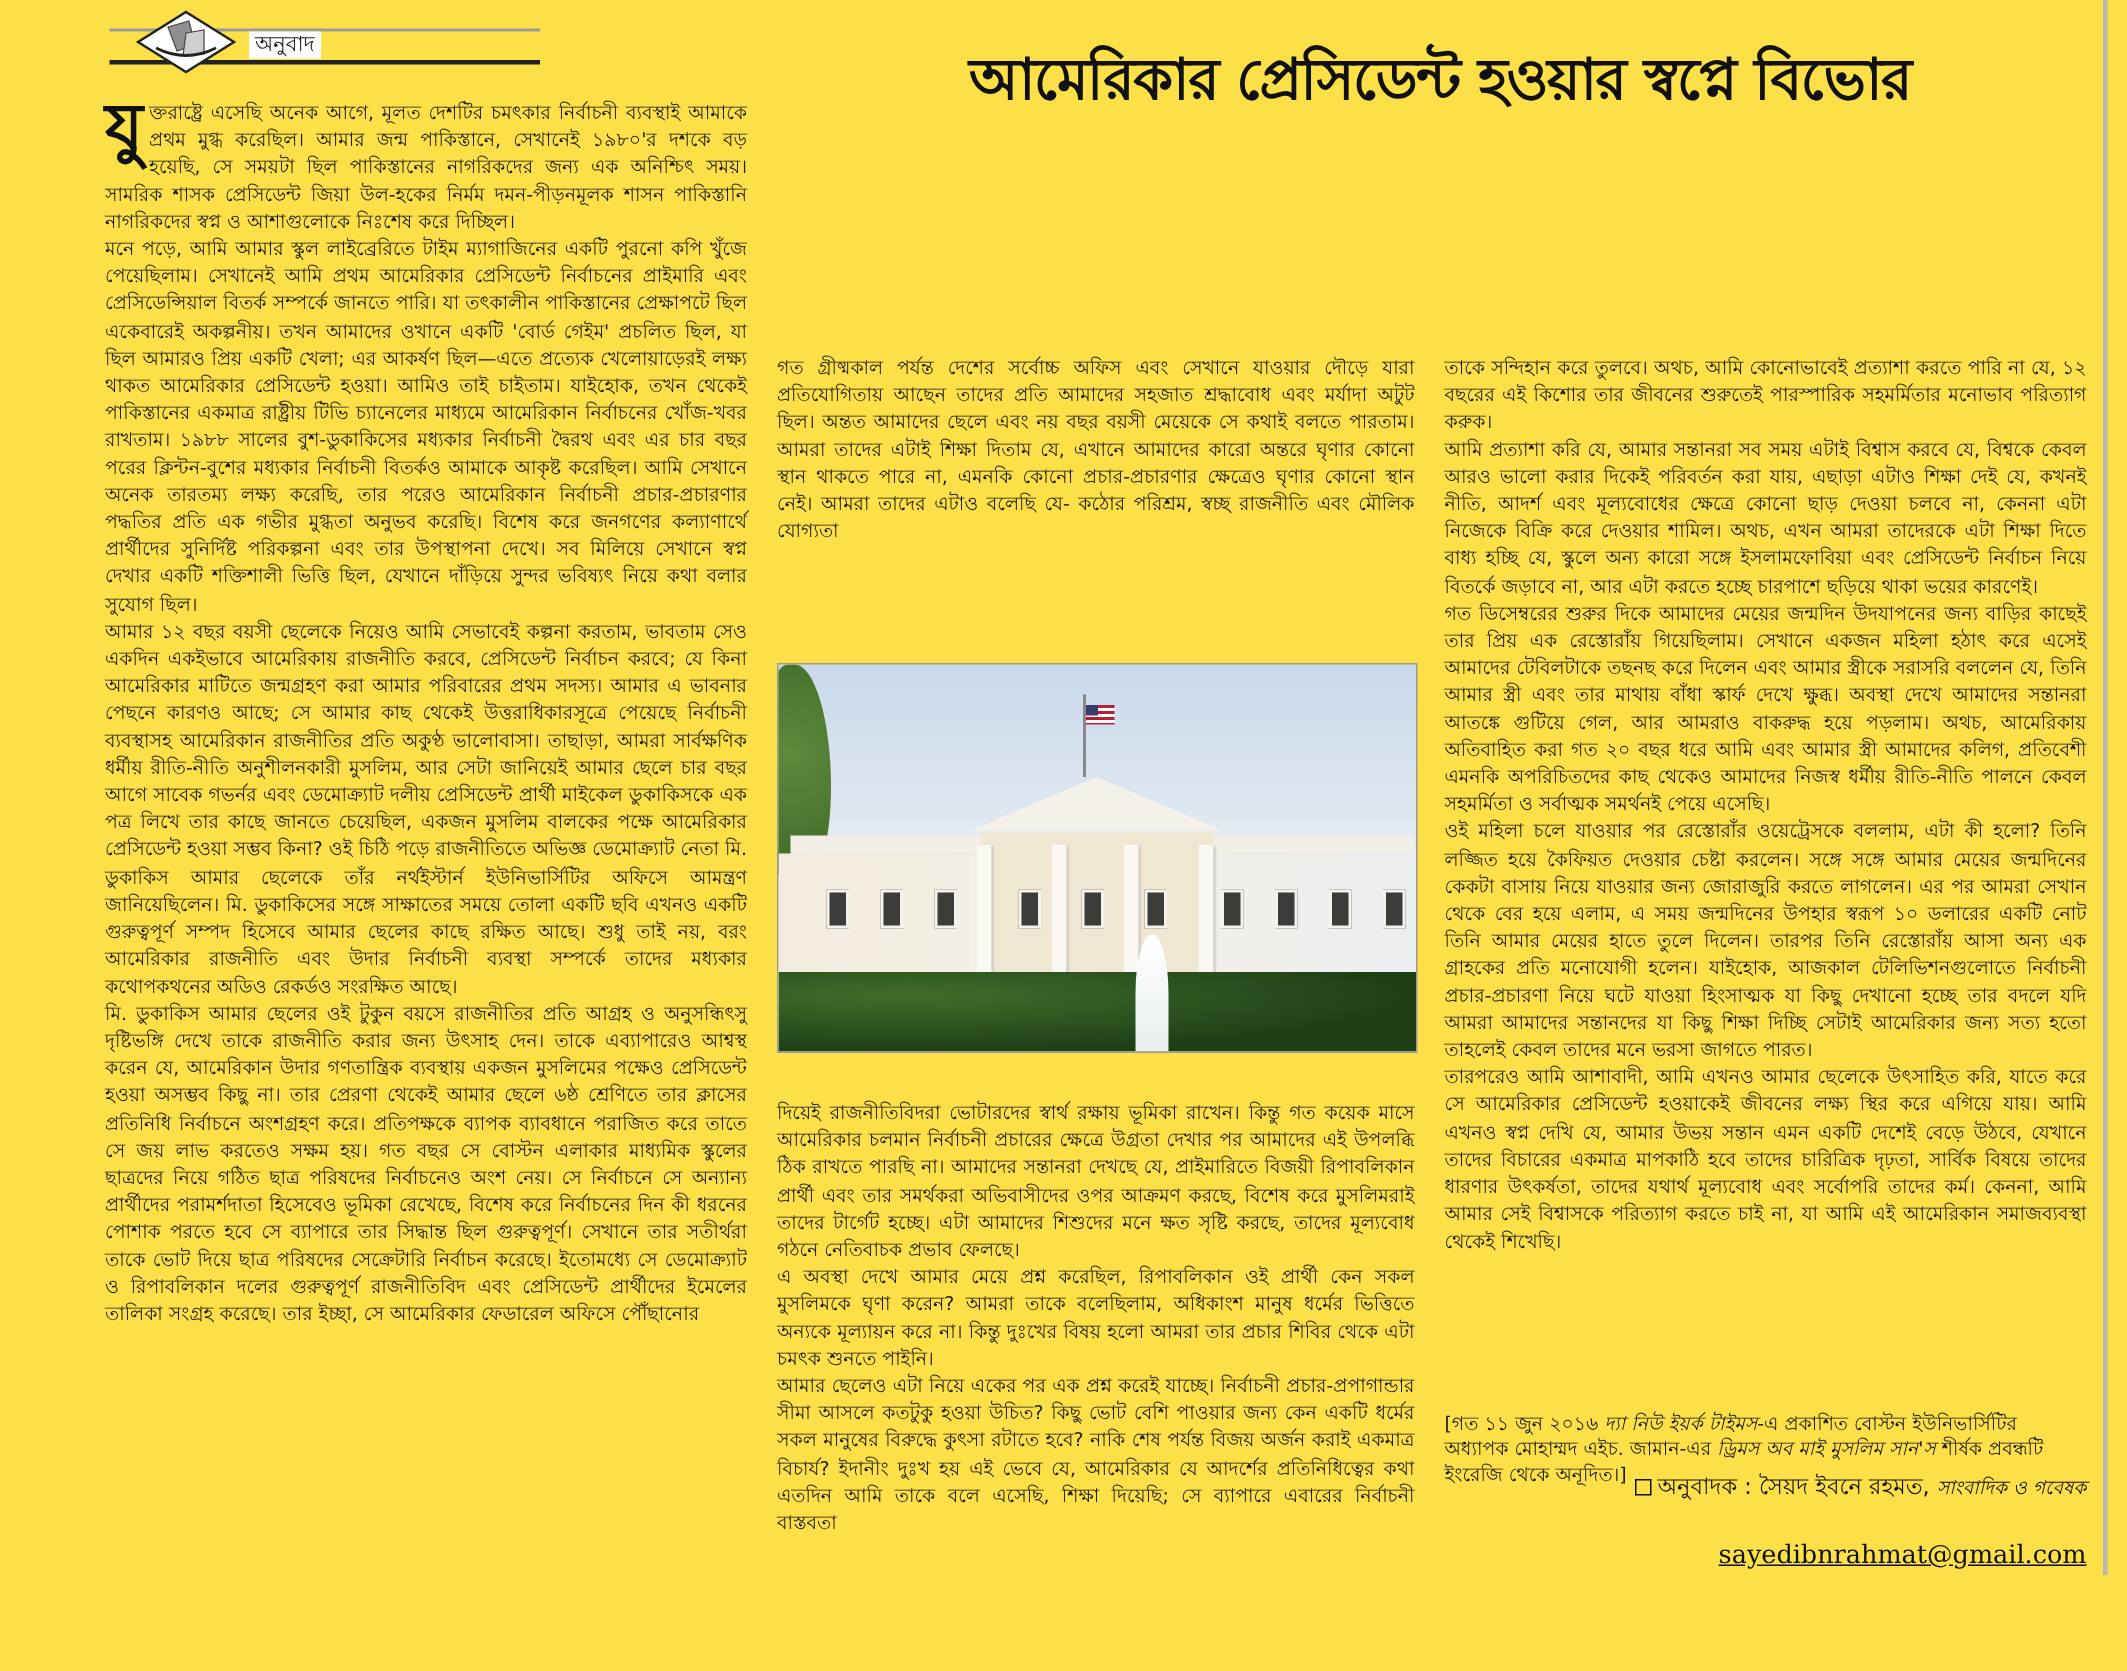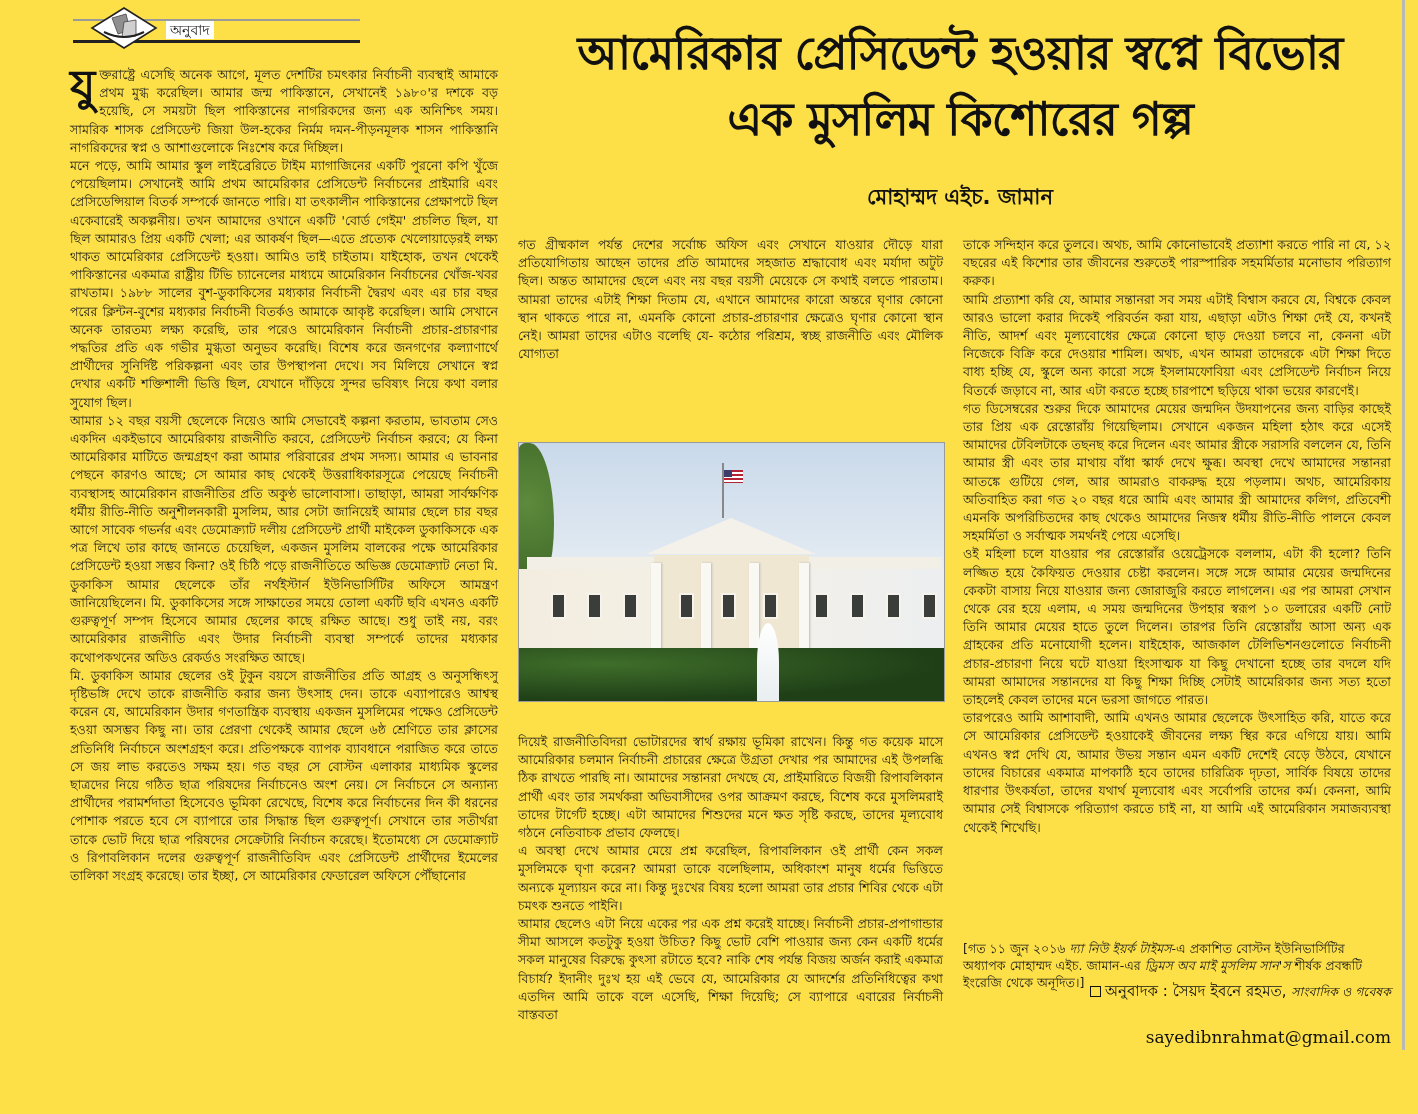--- a/index.html
+++ b/index.html
@@ -10,21 +10,21 @@
 
   
   .section-header { position:absolute; left:70px; top:10px; width:290px; height:34px; }
   .section-header .rule-top { position:absolute; left:3px; top:9px; width:287px; height:2px; background:#9a9a9a; }
   .section-header .rule-bottom { position:absolute; left:3px; top:30px; width:287px; height:3px; background:#222; }
   .section-header .logo { position:absolute; left:20px; top:-4px; width:68px; height:44px; }
   .section-header .label { position:absolute; left:96px; top:11px; font-size:14px; line-height:18px; color:#222; background:#fff; padding:0 4px; }
 
   
   .headline { position:absolute; left:515px; top:20px; width:890px; text-align:center;
-              font-family:"DejaVu Serif", serif; font-weight:bold; font-size:46px; line-height:66px; color:#111; letter-spacing:-1px; }
+              font-family:"DejaVu Serif", serif; font-weight:bold; font-size:38px; line-height:66px; color:#111; letter-spacing:-1px; }
   .byline { position:absolute; left:515px; top:183px; width:890px; text-align:center;
             font-family:"DejaVu Sans", sans-serif; font-weight:bold; font-size:21px; line-height:28px; color:#111; }
 
   
   .col { position:absolute; font-size:12.6px; line-height:18.2px; text-align:justify; color:#1b1b1b; }
   .col p { margin:0; text-indent:0; }
   .col1 { left:70px; top:66px; width:428px; }
   .col2 { left:518px; top:236px; width:425px; }
   .col2b { left:518px; top:716px; width:425px;margin-top:17px; }
   .col3 { left:963px; top:236px; width:428px; }
@@ -53,21 +53,21 @@
                      background:linear-gradient(180deg,#ffffff,#e9eef0); }
 
   
   .footnote { position:absolute; left:963px; top:940px; width:428px; font-size:12.6px; line-height:17px; color:#1b1b1b; }
   .footnote .ital { font-style:italic; }
   .translator { position:absolute; left:1035px; top:981px; width:356px; text-align:right; font-size:15px; line-height:20px; color:#111; }
   .translator .box { display:inline-block; width:9px; height:9px; border:1.5px solid #111; margin-right:4px; vertical-align:middle; }
   .translator .bold { font-weight:normal; }
   .translator .role { font-size:12.5px; font-weight:normal;font-style:italic; }
   .email { position:absolute; left:1035px; top:1026px; width:356px; text-align:right;
-           font-family:"DejaVu Serif", serif; font-size:17px; line-height:22px; color:#111; }
+           font-family:"DejaVu Serif", serif; font-size:17px; line-height:22px; color:#111;text-decoration:underline; }
 </style>
 </head>
 <body>
 
 <div class="page">
 
   <div class="right-rule"></div>
 
   <div class="section-header">
     <div class="rule-top"></div>
@@ -76,23 +76,21 @@
       <polygon points="34,2 66,22 34,42 2,22" fill="#fff" stroke="#222" stroke-width="1.6"></polygon>
       <polygon points="22,12 36,8 40,24 28,28" fill="#8f8f8f" stroke="#444" stroke-width="0.8"></polygon>
       <polygon points="34,16 46,14 46,30 32,31" fill="#cfcfcf" stroke="#444" stroke-width="0.8"></polygon>
       <path d="M14 26 Q34 36 54 26" fill="none" stroke="#222" stroke-width="2"></path>
     </svg>
     <span class="label">অনুবাদ</span>
   </div>
 
   <div class="headline">
     <div>আমেরিকার প্রেসিডেন্ট হওয়ার স্বপ্নে বিভোর</div>
-    <div>এক মুসলিম কিশোরের গল্প</div>
   </div>
-  <div class="byline">মোহাম্মদ এইচ. জামান</div>
 
   <div class="col col1">
     <p><span class="dropcap">যু</span><span>ক্তরাষ্ট্রে এসেছি অনেক আগে, মূলত দেশটির চমৎকার নির্বাচনী ব্যবস্থাই আমাকে প্রথম মুগ্ধ করেছিল। আমার জন্ম পাকিস্তানে, সেখানেই ১৯৮০'র দশকে বড় হয়েছি, সে সময়টা ছিল পাকিস্তানের নাগরিকদের জন্য এক অনিশ্চিৎ সময়। সামরিক শাসক প্রেসিডেন্ট জিয়া উল-হকের নির্মম দমন-পীড়নমূলক শাসন পাকিস্তানি নাগরিকদের স্বপ্ন ও আশাগুলোকে নিঃশেষ করে দিচ্ছিল।</span></p>
     <p>মনে পড়ে, আমি আমার স্কুল লাইব্রেরিতে টাইম ম্যাগাজিনের একটি পুরনো কপি খুঁজে পেয়েছিলাম। সেখানেই আমি প্রথম আমেরিকার প্রেসিডেন্ট নির্বাচনের প্রাইমারি এবং প্রেসিডেন্সিয়াল বিতর্ক সম্পর্কে জানতে পারি। যা তৎকালীন পাকিস্তানের প্রেক্ষাপটে ছিল একেবারেই অকল্পনীয়। তখন আমাদের ওখানে একটি 'বোর্ড গেইম' প্রচলিত ছিল, যা ছিল আমারও প্রিয় একটি খেলা; এর আকর্ষণ ছিল—এতে প্রত্যেক খেলোয়াড়েরই লক্ষ্য থাকত আমেরিকার প্রেসিডেন্ট হওয়া। আমিও তাই চাইতাম। যাইহোক, তখন থেকেই পাকিস্তানের একমাত্র রাষ্ট্রীয় টিভি চ্যানেলের মাধ্যমে আমেরিকান নির্বাচনের খোঁজ-খবর রাখতাম। ১৯৮৮ সালের বুশ-ডুকাকিসের মধ্যকার নির্বাচনী দ্বৈরথ এবং এর চার বছর পরের ক্লিন্টন-বুশের মধ্যকার নির্বাচনী বিতর্কও আমাকে আকৃষ্ট করেছিল। আমি সেখানে অনেক তারতম্য লক্ষ্য করেছি, তার পরেও আমেরিকান নির্বাচনী প্রচার-প্রচারণার পদ্ধতির প্রতি এক গভীর মুগ্ধতা অনুভব করেছি। বিশেষ করে জনগণের কল্যাণার্থে প্রার্থীদের সুনির্দিষ্ট পরিকল্পনা এবং তার উপস্থাপনা দেখে। সব মিলিয়ে সেখানে স্বপ্ন দেখার একটি শক্তিশালী ভিত্তি ছিল, যেখানে দাঁড়িয়ে সুন্দর ভবিষ্যৎ নিয়ে কথা বলার সুযোগ ছিল।</p>
     <p>আমার ১২ বছর বয়সী ছেলেকে নিয়েও আমি সেভাবেই কল্পনা করতাম, ভাবতাম সেও একদিন একইভাবে আমেরিকায় রাজনীতি করবে, প্রেসিডেন্ট নির্বাচন করবে; যে কিনা আমেরিকার মাটিতে জন্মগ্রহণ করা আমার পরিবারের প্রথম সদস্য। আমার এ ভাবনার পেছনে কারণও আছে; সে আমার কাছ থেকেই উত্তরাধিকারসূত্রে পেয়েছে নির্বাচনী ব্যবস্থাসহ আমেরিকান রাজনীতির প্রতি অকুণ্ঠ ভালোবাসা। তাছাড়া, আমরা সার্বক্ষণিক ধর্মীয় রীতি-নীতি অনুশীলনকারী মুসলিম, আর সেটা জানিয়েই আমার ছেলে চার বছর আগে সাবেক গভর্নর এবং ডেমোক্র্যাট দলীয় প্রেসিডেন্ট প্রার্থী মাইকেল ডুকাকিসকে এক পত্র লিখে তার কাছে জানতে চেয়েছিল, একজন মুসলিম বালকের পক্ষে আমেরিকার প্রেসিডেন্ট হওয়া সম্ভব কিনা? ওই চিঠি পড়ে রাজনীতিতে অভিজ্ঞ ডেমোক্র্যাট নেতা মি. ডুকাকিস আমার ছেলেকে তাঁর নর্থইস্টার্ন ইউনিভার্সিটির অফিসে আমন্ত্রণ জানিয়েছিলেন। মি. ডুকাকিসের সঙ্গে সাক্ষাতের সময়ে তোলা একটি ছবি এখনও একটি গুরুত্বপূর্ণ সম্পদ হিসেবে আমার ছেলের কাছে রক্ষিত আছে। শুধু তাই নয়, বরং আমেরিকার রাজনীতি এবং উদার নির্বাচনী ব্যবস্থা সম্পর্কে তাদের মধ্যকার কথোপকথনের অডিও রেকর্ডও সংরক্ষিত আছে।</p>
     <p>মি. ডুকাকিস আমার ছেলের ওই টুকুন বয়সে রাজনীতির প্রতি আগ্রহ ও অনুসন্ধিৎসু দৃষ্টিভঙ্গি দেখে তাকে রাজনীতি করার জন্য উৎসাহ দেন। তাকে এব্যাপারেও আশ্বস্থ করেন যে, আমেরিকান উদার গণতান্ত্রিক ব্যবস্থায় একজন মুসলিমের পক্ষেও প্রেসিডেন্ট হওয়া অসম্ভব কিছু না। তার প্রেরণা থেকেই আমার ছেলে ৬ষ্ঠ শ্রেণিতে তার ক্লাসের প্রতিনিধি নির্বাচনে অংশগ্রহণ করে। প্রতিপক্ষকে ব্যাপক ব্যাবধানে পরাজিত করে তাতে সে জয় লাভ করতেও সক্ষম হয়। গত বছর সে বোস্টন এলাকার মাধ্যমিক স্কুলের ছাত্রদের নিয়ে গঠিত ছাত্র পরিষদের নির্বাচনেও অংশ নেয়। সে নির্বাচনে সে অন্যান্য প্রার্থীদের পরামর্শদাতা হিসেবেও ভূমিকা রেখেছে, বিশেষ করে নির্বাচনের দিন কী ধরনের পোশাক পরতে হবে সে ব্যাপারে তার সিদ্ধান্ত ছিল গুরুত্বপূর্ণ। সেখানে তার সতীর্থরা তাকে ভোট দিয়ে ছাত্র পরিষদের সেক্রেটারি নির্বাচন করেছে। ইতোমধ্যে সে ডেমোক্র্যাট ও রিপাবলিকান দলের গুরুত্বপূর্ণ রাজনীতিবিদ এবং প্রেসিডেন্ট প্রার্থীদের ইমেলের তালিকা সংগ্রহ করেছে। তার ইচ্ছা, সে আমেরিকার ফেডারেল অফিসে পৌঁছানোর</p>
   </div>
 
   <div class="col col2">
     <p>গত গ্রীষ্মকাল পর্যন্ত দেশের সর্বোচ্চ অফিস এবং সেখানে যাওয়ার দৌড়ে যারা প্রতিযোগিতায় আছেন তাদের প্রতি আমাদের সহজাত শ্রদ্ধাবোধ এবং মর্যাদা অটুট ছিল। অন্তত আমাদের ছেলে এবং নয় বছর বয়সী মেয়েকে সে কথাই বলতে পারতাম। আমরা তাদের এটাই শিক্ষা দিতাম যে, এখানে আমাদের কারো অন্তরে ঘৃণার কোনো স্থান থাকতে পারে না, এমনকি কোনো প্রচার-প্রচারণার ক্ষেত্রেও ঘৃণার কোনো স্থান নেই। আমরা তাদের এটাও বলেছি যে- কঠোর পরিশ্রম, স্বচ্ছ রাজনীতি এবং মৌলিক যোগ্যতা</p>

